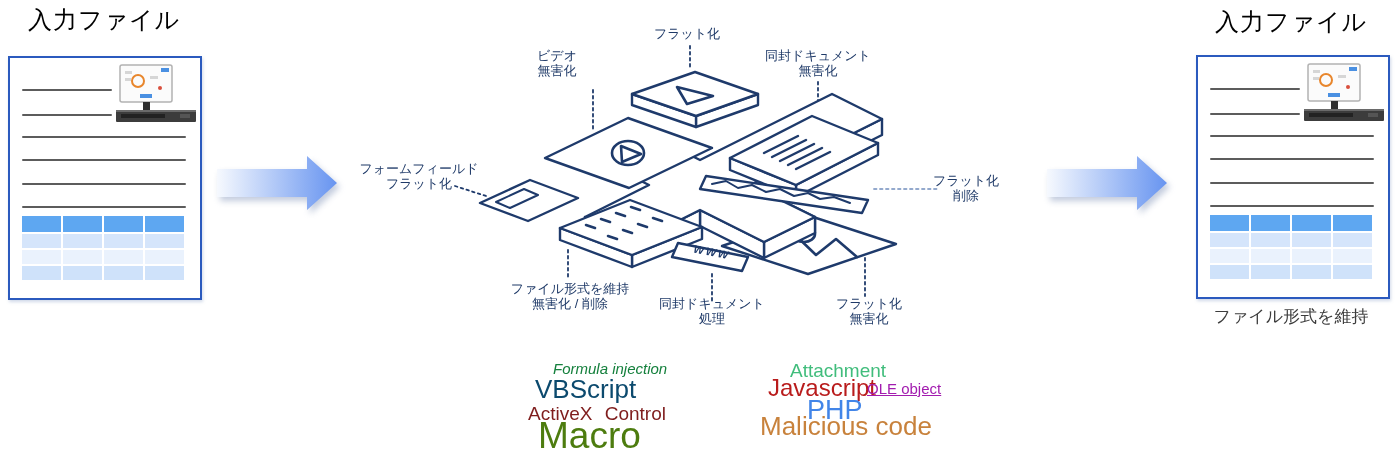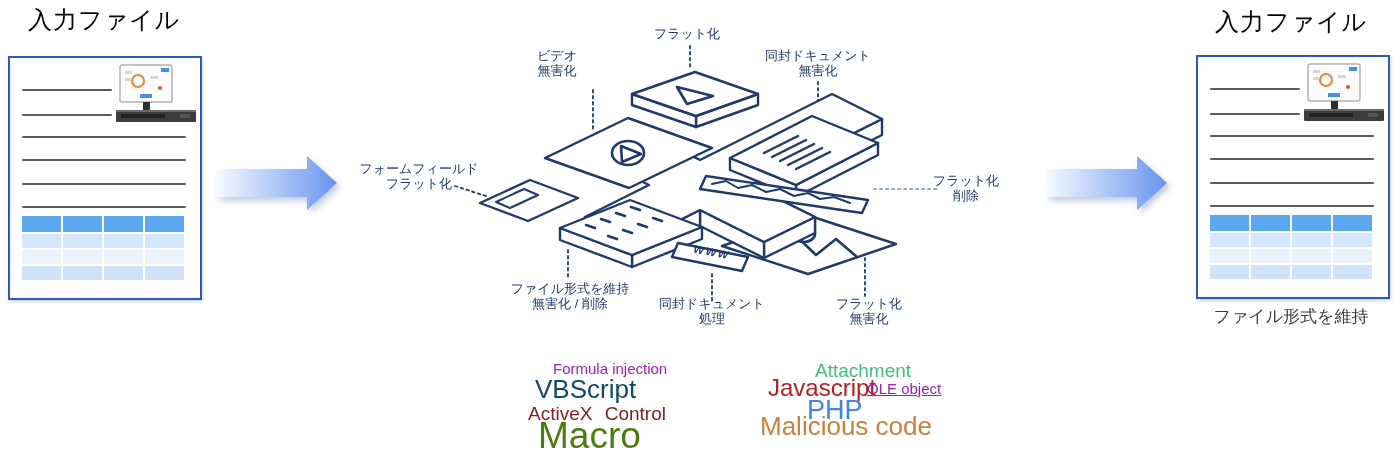--- a/index.html
+++ b/index.html
@@ -264,21 +264,21 @@
       <b class="tc b"></b>
     <b class="tc c"></b>
       <b class="tc c"></b>
       <b class="tc c"></b>
       <b class="tc c"></b>
   </div>
 </div>
 
 <div class="caption" style="left:1291px;top:305px">ファイル形式を維持</div>
 
-<span class="wc formula" style="color: #a21caf;">Formula injection</span>
+<span class="wc formula" style="color: #15803d; font-style: italic;">Formula injection</span>
 <span class="wc vbscript" style="color: #0c4a6e; margin-left: 20px;">VBScript</span>
 <span class="wc activex" style="color: #7f1d1d;">ActiveX Control</span>
 <span class="wc macro" style="color: #4d7c0f;">Macro</span>
-<span class="wc attachment" style="color: rgb(65, 189, 124); margin-left: 25px;">Attachment</span>
+<span class="wc attachment" style="color: rgb(65, 189, 124);">Attachment</span>
 <span class="wc javascript" style="color: #b91c1c;">Javascript</span>
 <span class="wc ole" style="color: #a21caf; text-decoration: underline;">OLE object</span>
 <span class="wc php" style="color: rgb(66, 133, 232);">PHP</span>
 <span class="wc malicious" style="color: rgb(200, 130, 60);">Malicious code</span>
 
 </body></html>

